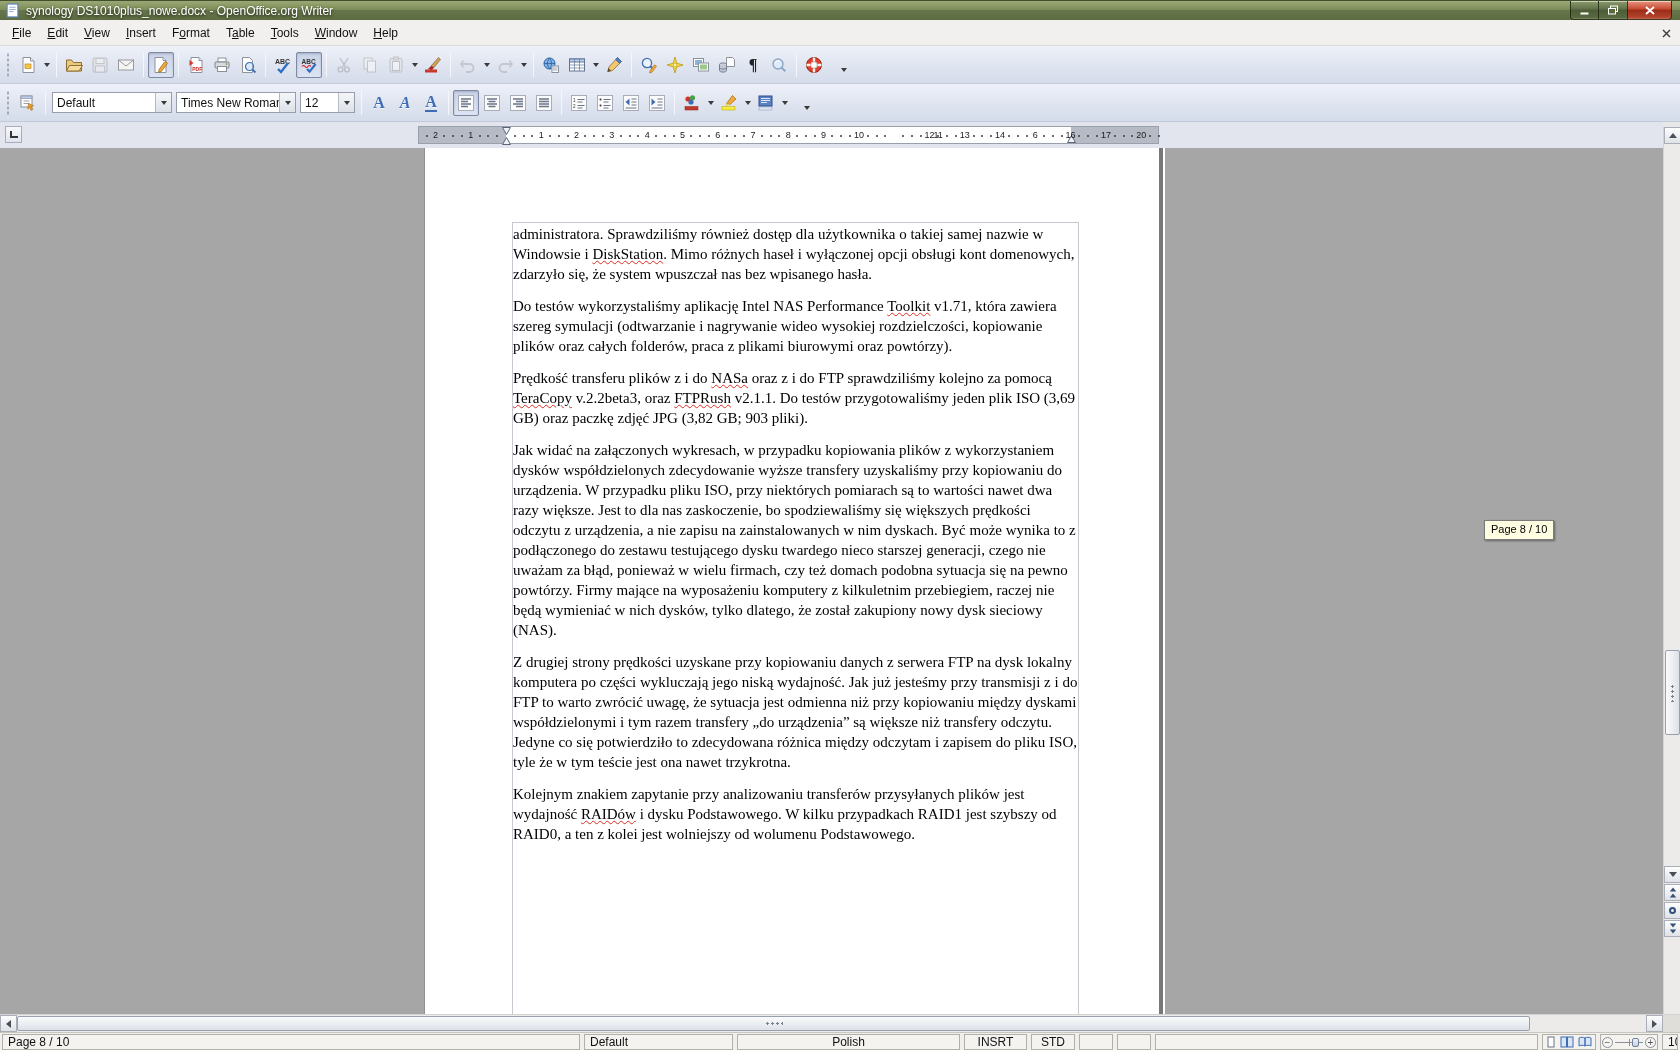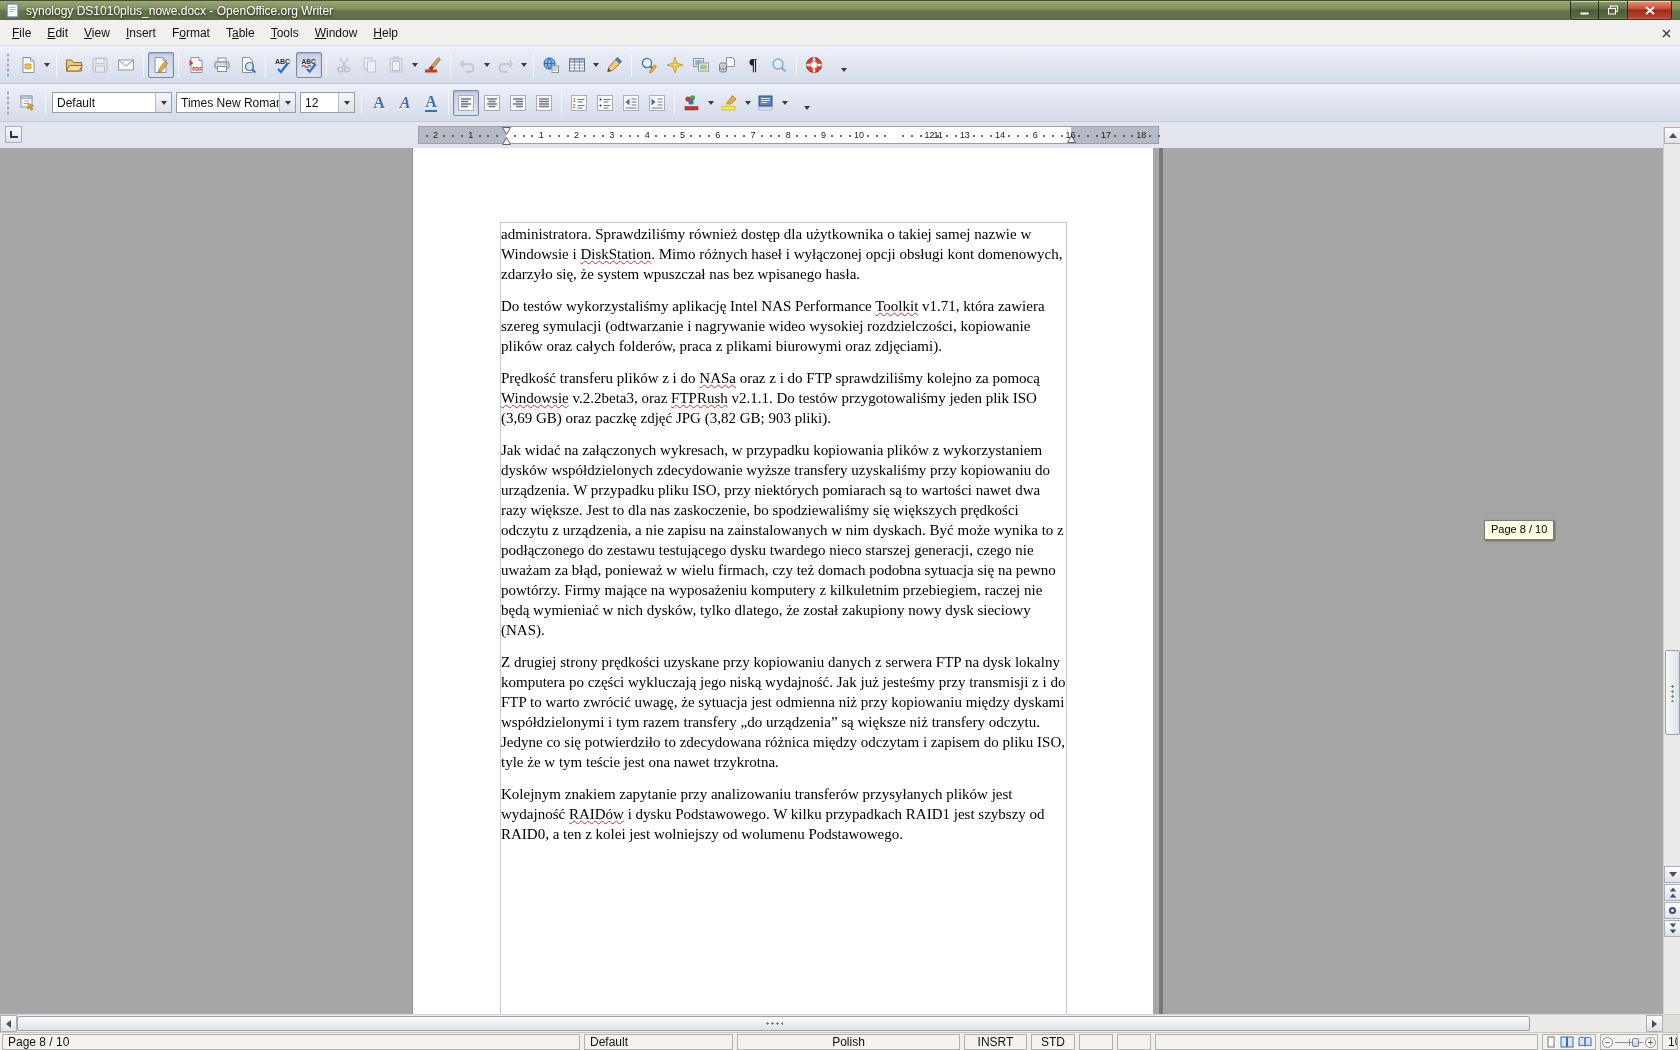--- a/index.html
+++ b/index.html
@@ -66,21 +66,21 @@
   .ruler { position:absolute; left:418px; top:4px; width:741px; height:18px; background:#fff; border:1px solid #9aa0ab; }
   .rmarg { position:absolute; top:0; height:100%; background:#b5bac4; }
   .rmarg.l { left:0; width:87px; }
   .rmarg.r { left:652px; right:0; }
   .rnum { position:absolute; top:3px; transform:translateX(-50%); font-size:9px; color:#1a1a1a; }
   .rdot { position:absolute; top:8px; width:2px; height:2px; background:#3c3c3c; border-radius:50%; transform:translateX(-50%); }
   .rmarker { position:absolute; }
 
   
   .docarea { position:absolute; left:0; top:148px; width:1663px; height:866px; background:#a6a6a6; overflow:hidden; }
-  .page { position:absolute; left:412px; top:0; width:741px; height:100%; background:#fff; border-left:1px solid #8f8f8f; }
+  .page { position:absolute; left:424px; top:0; width:741px; height:100%; background:#fff; border-left:1px solid #8f8f8f; }
   .page-shadow { position:absolute; left:1159px; top:0; width:4px; height:100%; background:#787878; }
   .boundary { position:absolute; left:87px; top:74px; width:567px; height:calc(100% - 74px);
     border-top:1px solid #c6cad0; border-left:1px solid #c6cad0; border-right:1px solid #c6cad0; }
   .textblock { position:absolute; left:88px; top:76px; width:565px; font-family:"Liberation Serif",serif;
     font-size:15px; line-height:20px; color:#000; }
   .para { margin:0 0 12px 0; white-space:pre-wrap; text-align:left; }
   .misspell { text-decoration:underline; text-decoration-style:wavy; text-decoration-color:#e02b20; text-decoration-thickness:1px; }
 
   
   .vscroll { position:absolute; left:1663px; top:127px; width:17px; height:887px; background:#ecebe9; border-left:1px solid #d5d3cf; }
@@ -559,21 +559,21 @@
         <span class="rnum" style="left: 369.32px;">8</span>
         <span class="rnum" style="left: 404.61px;">9</span>
         <span class="rnum" style="left: 439.9px;">10</span>
         <span class="rnum" style="left: 475.19px; margin-left: 44px;">11</span>
         <span class="rnum" style="left: 510.48px;">12</span>
         <span class="rnum" style="left: 545.77px;">13</span>
         <span class="rnum" style="left: 581.06px;">14</span>
         <span class="rnum" style="left: 616.35px;">6</span>
         <span class="rnum" style="left: 651.64px;">16</span>
         <span class="rnum" style="left: 686.93px;">17</span>
-        <span class="rnum" style="left: 722.22px;">18</span>
+        <span class="rnum" style="left: 722.22px;">20</span>
         <i class="rdot" style="left: 7.5975px;"></i>
         <i class="rdot" style="left: 25.2425px;"></i>
         <i class="rdot" style="left: 34.065px;"></i>
         <i class="rdot" style="left: 42.8875px;"></i>
         <i class="rdot" style="left: 60.5325px;"></i>
         <i class="rdot" style="left: 69.355px;"></i>
         <i class="rdot" style="left: 78.1775px;"></i>
         <i class="rdot" style="left: 95.8225px;"></i>
         <i class="rdot" style="left: 104.645px;"></i>
         <i class="rdot" style="left: 113.468px;"></i>
@@ -631,22 +631,22 @@
         <i class="rdot" style="left: 731.043px;"></i>
         <i class="rdot" style="left: 739.865px;"></i>
       </div>
   </div>
 
   <div class="docarea">
     <div class="page">
       <div class="boundary"></div>
       <div class="textblock">
           <p class="para"><span>administratora. Sprawdziliśmy również dostęp dla użytkownika o takiej samej nazwie w Windowsie i </span><span class="misspell">DiskStation</span><span>. Mimo różnych haseł i wyłączonej opcji obsługi kont domenowych, zdarzyło się, że system wpuszczał nas bez wpisanego hasła.</span></p>
-          <p class="para"><span>Do testów wykorzystaliśmy aplikację Intel NAS Performance </span><span class="misspell">Toolkit</span><span> v1.71, która zawiera szereg symulacji (odtwarzanie i nagrywanie wideo wysokiej rozdzielczości, kopiowanie plików oraz całych folderów, praca z plikami biurowymi oraz zdjęciami).</span></p>
-          <p class="para"><span>Prędkość transferu plików z i do </span><span class="misspell">NASa</span><span> oraz z i do FTP sprawdziliśmy kolejno za pomocą </span><span class="misspell">Windowsie</span><span> v.2.2beta3, oraz </span><span class="misspell">FTPRush</span><span> v2.1.1. Do testów przygotowaliśmy jeden plik ISO (3,69 GB) oraz paczkę zdjęć JPG (3,82 GB; 903 pliki).</span></p>
+          <p class="para"><span>Do testów wykorzystaliśmy aplikację Intel NAS Performance </span><span class="misspell">Toolkit</span><span> v1.71, która zawiera szereg symulacji (odtwarzanie i nagrywanie wideo wysokiej rozdzielczości, kopiowanie plików oraz całych folderów, praca z plikami biurowymi oraz powtórzy).</span></p>
+          <p class="para"><span>Prędkość transferu plików z i do </span><span class="misspell">NASa</span><span> oraz z i do FTP sprawdziliśmy kolejno za pomocą </span><span class="misspell">TeraCopy</span><span> v.2.2beta3, oraz </span><span class="misspell">FTPRush</span><span> v2.1.1. Do testów przygotowaliśmy jeden plik ISO (3,69 GB) oraz paczkę zdjęć JPG (3,82 GB; 903 pliki).</span></p>
           <p class="para"><span>Jak widać na załączonych wykresach, w przypadku kopiowania plików z wykorzystaniem dysków współdzielonych zdecydowanie wyższe transfery uzyskaliśmy przy kopiowaniu do urządzenia. W przypadku pliku ISO, przy niektórych pomiarach są to wartości nawet dwa razy większe. Jest to dla nas zaskoczenie, bo spodziewaliśmy się większych prędkości odczytu z urządzenia, a nie zapisu na zainstalowanych w nim dyskach. Być może wynika to z podłączonego do zestawu testującego dysku twardego nieco starszej generacji, czego nie uważam za błąd, ponieważ w wielu firmach, czy też domach podobna sytuacja się na pewno powtórzy. Firmy mające na wyposażeniu komputery z kilkuletnim przebiegiem, raczej nie będą wymieniać w nich dysków, tylko dlatego, że został zakupiony nowy dysk sieciowy (NAS).</span></p>
           <p class="para"><span>Z drugiej strony prędkości uzyskane przy kopiowaniu danych z serwera FTP na dysk lokalny komputera po części wykluczają jego niską wydajność. Jak już jesteśmy przy transmisji z i do FTP to warto zwrócić uwagę, że sytuacja jest odmienna niż przy kopiowaniu między dyskami współdzielonymi i tym razem transfery „do urządzenia” są większe niż transfery odczytu. Jedyne co się potwierdziło to zdecydowana różnica między odczytam i zapisem do pliku ISO, tyle że w tym teście jest ona nawet trzykrotna.</span></p>
           <p class="para"><span>Kolejnym znakiem zapytanie przy analizowaniu transferów przysyłanych plików jest wydajność </span><span class="misspell">RAIDów</span><span> i dysku Podstawowego. W kilku przypadkach RAID1 jest szybszy od RAID0, a ten z kolei jest wolniejszy od wolumenu Podstawowego.</span></p>
         </div>
     </div>
     <div class="page-shadow"></div>
   </div>
 
   <div class="vscroll">
     <span class="sbtn" style="top:0">

